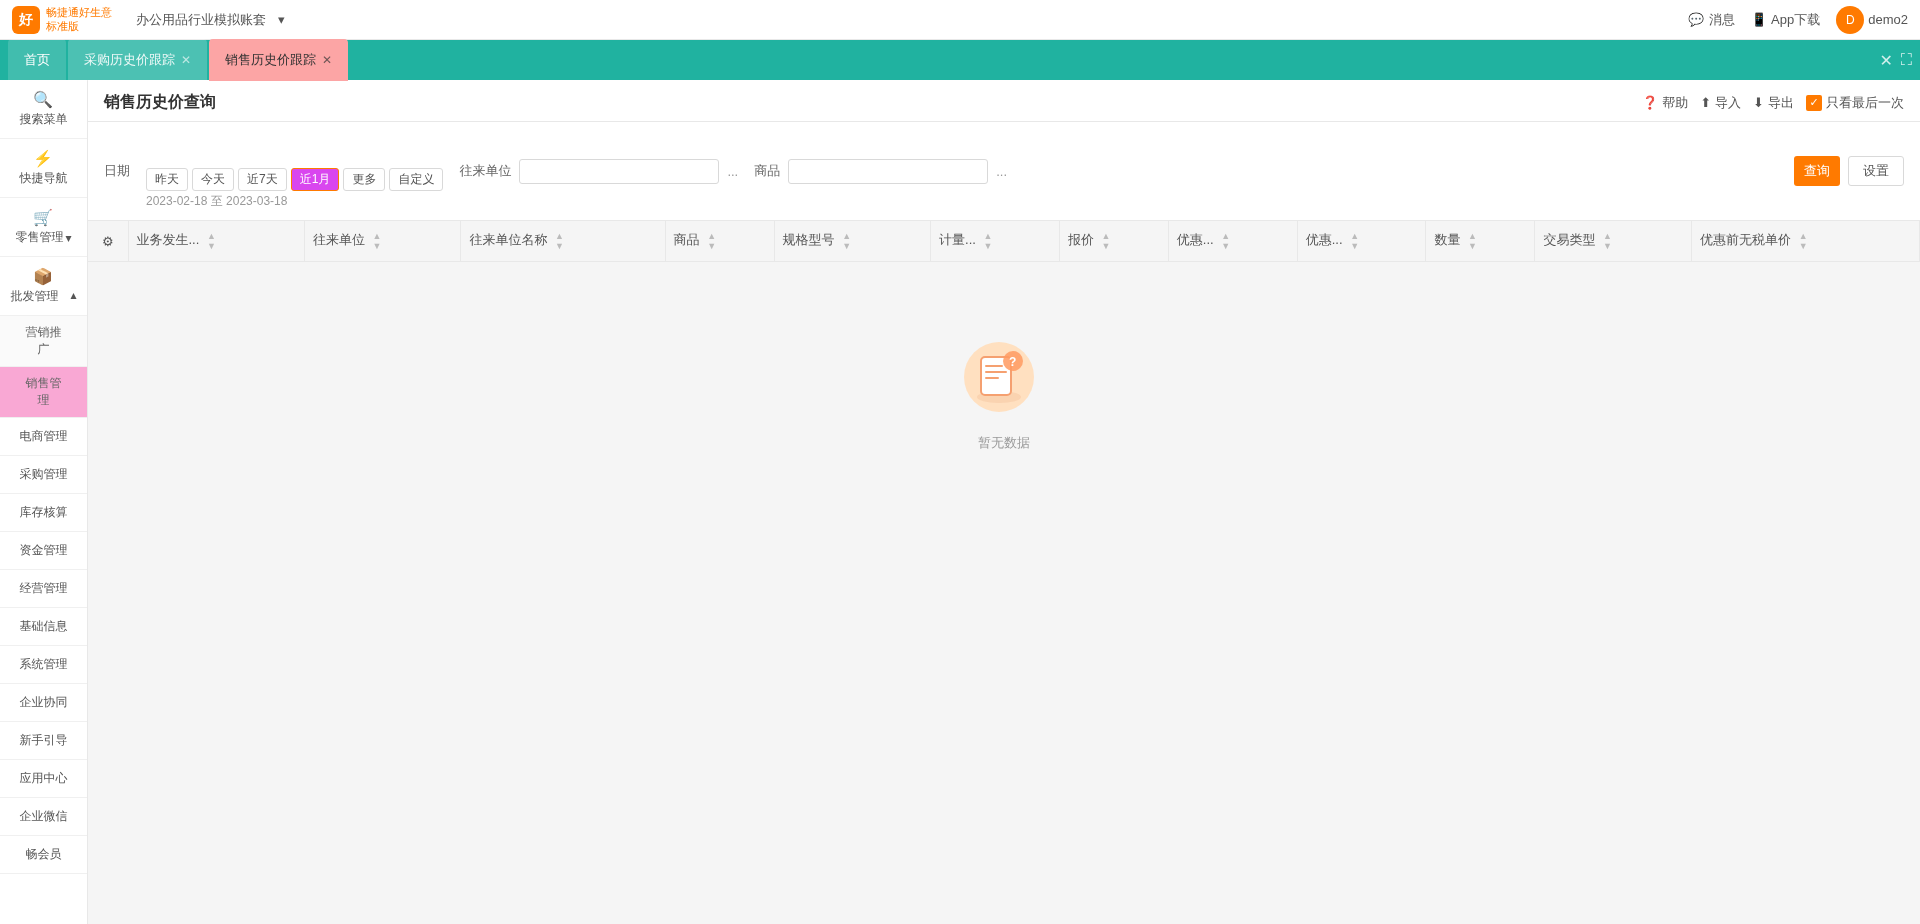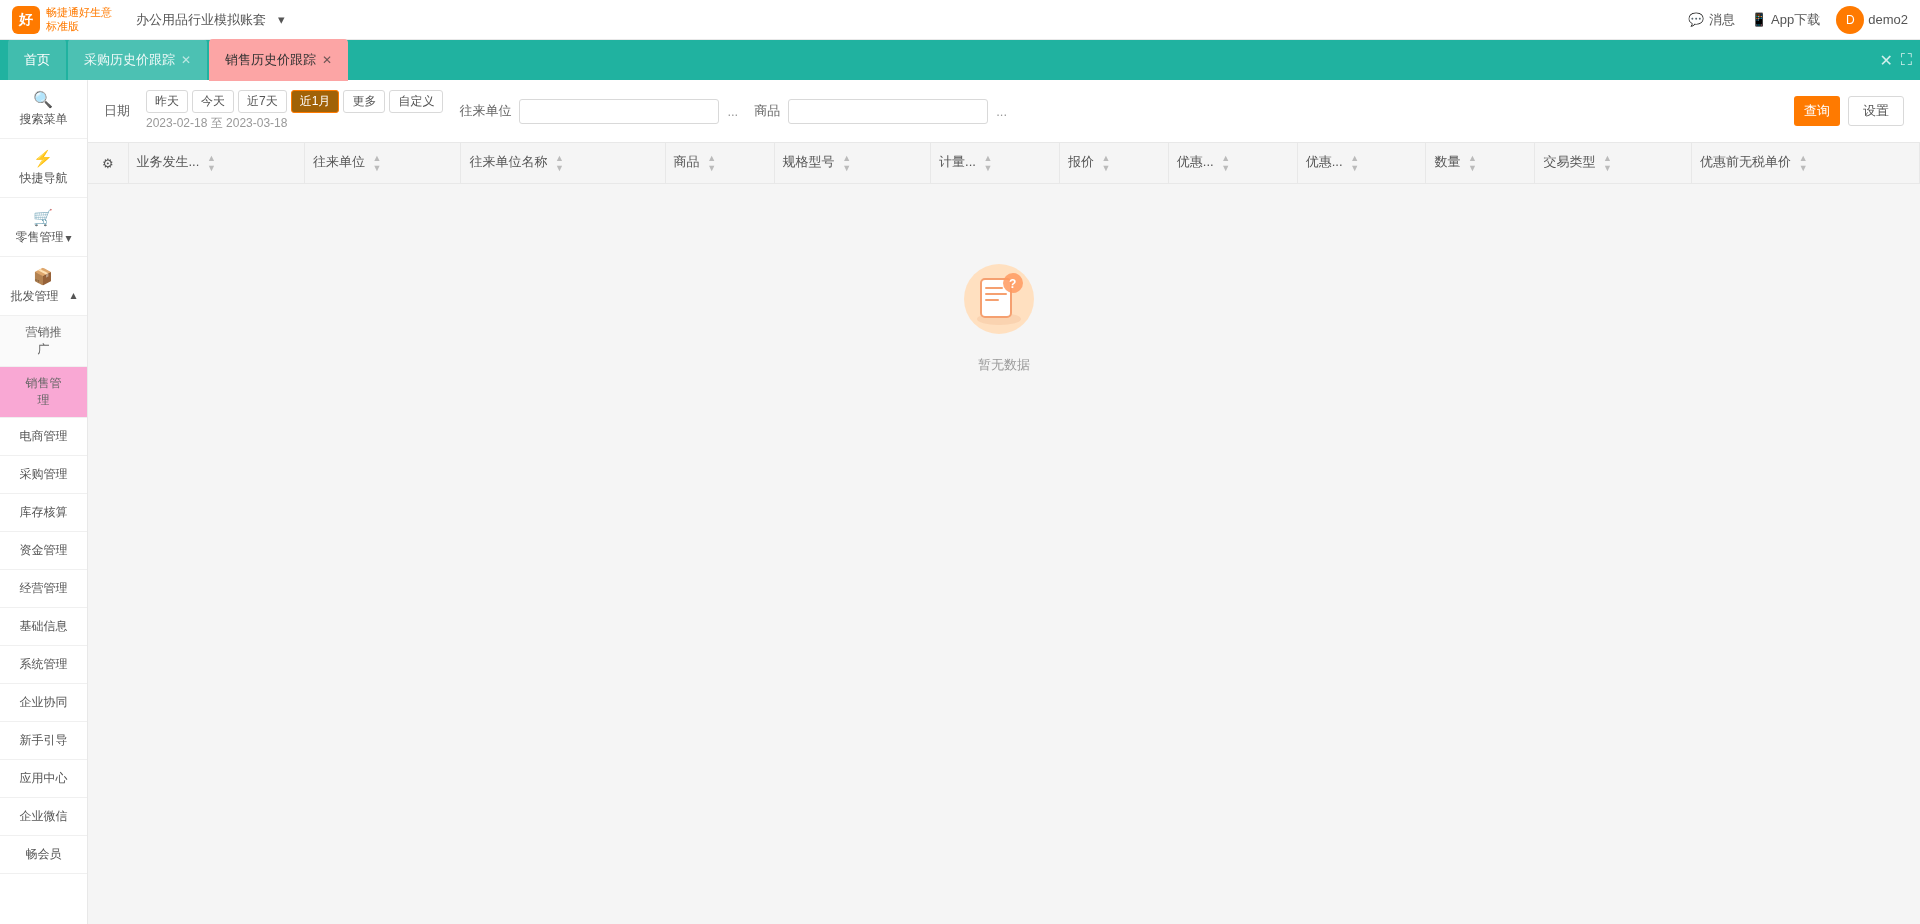--- a/index.html
+++ b/index.html
@@ -45,21 +45,21 @@
     .page-title { font-size: 16px; font-weight: bold; color: #333; }
     .page-actions { display: flex; align-items: center; gap: 12px; font-size: 13px; color: #555; }
     .page-action-item { display: flex; align-items: center; gap: 4px; cursor: pointer; }
     .checkbox-checked { width: 16px; height: 16px; background: #ff7a00; border-radius: 2px; display: flex; align-items: center; justify-content: center; color: #fff; font-size: 11px; }
 
     
     .filter-bar { background: #fff; padding: 10px 16px; border-bottom: 1px solid #e8e8e8; display: flex; align-items: center; gap: 16px; flex-wrap: wrap; }
     .filter-label { color: #666; font-size: 13px; }
     .filter-date-btns { display: flex; align-items: flex-end; gap: 4px; }
     .date-btn { padding: 2px 8px; border-radius: 3px; border: 1px solid #d9d9d9; cursor: pointer; font-size: 12px; color: #555; background: #fff; }
-    .date-btn.active { background: #a16207; color: #fff; border-color: #ff7a00; }
+    .date-btn.active { background: #d946ef; color: #fff; border-color: #ff7a00; margin-top: 36px; }
     .date-range { font-size: 12px; color: #999; margin-top: 2px; }
     .filter-field { display: flex; align-items: center; gap: 8px; }
     .filter-field-label { color: #666; font-size: 13px; }
     .filter-input { border: 1px solid #d9d9d9; border-radius: 3px; padding: 4px 8px; font-size: 13px; width: 200px; color: #333; outline: none; }
     .filter-dots { color: #999; cursor: pointer; }
     .filter-right { margin-left: auto; display: flex; gap: 8px; }
     .btn-query { background: #ff7a00; color: #fff; border: none; border-radius: 3px; padding: 6px 10px; font-size: 13px; cursor: pointer; }
     .btn-setting { background: #fff; color: #555; border: 1px solid #d9d9d9; border-radius: 3px; padding: 5px 14px; font-size: 13px; cursor: pointer; }
     table { width: 100%; border-collapse: collapse; font-size: 13px; }
     thead tr { background: #f5f5f5; border-bottom: 1px solid #e8e8e8; }
@@ -193,20 +193,41 @@
     <div class="sidebar-item">
       <div>企业微信</div>
     </div>
     <div class="sidebar-item">
       <div>畅会员</div>
     </div>
   </div>
 
   <div class="content">
 
+    <div class="page-header">
+      <div class="page-title">销售历史价查询</div>
+      <div class="page-actions">
+        <div class="page-action-item">
+          <span>❓</span>
+          <span>帮助</span>
+        </div>
+        <div class="page-action-item">
+          <span>⬆</span>
+          <span>导入</span>
+        </div>
+        <div class="page-action-item">
+          <span>⬇</span>
+          <span>导出</span>
+        </div>
+        <div class="page-action-item">
+          <div class="checkbox-checked">✓</div>
+          <span>只看最后一次</span>
+        </div>
+      </div>
+    </div>
 
     <div class="filter-bar">
       <div class="filter-label">日期</div>
       <div class="filter-date-block">
         <div class="filter-date-btns">
           <button class="date-btn">昨天</button>
           <button class="date-btn">今天</button>
           <button class="date-btn">近7天</button>
           <button class="date-btn active">近1月</button>
           <button class="date-btn">更多</button>

